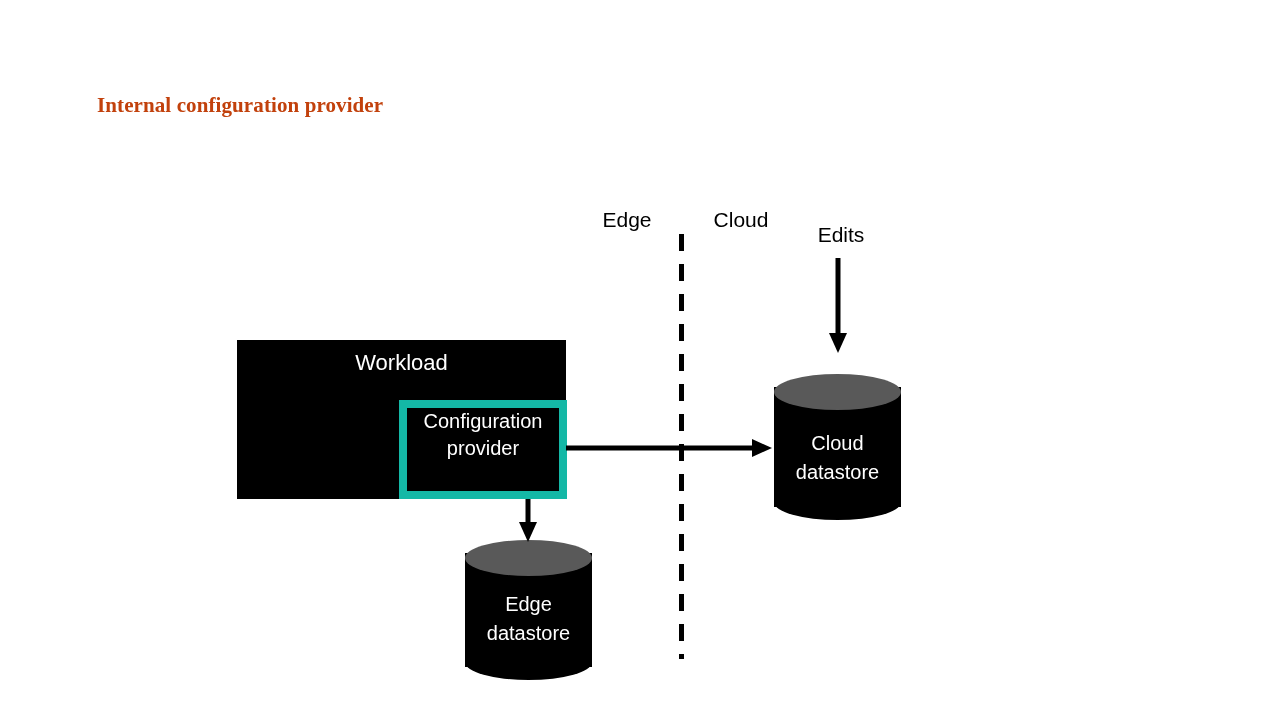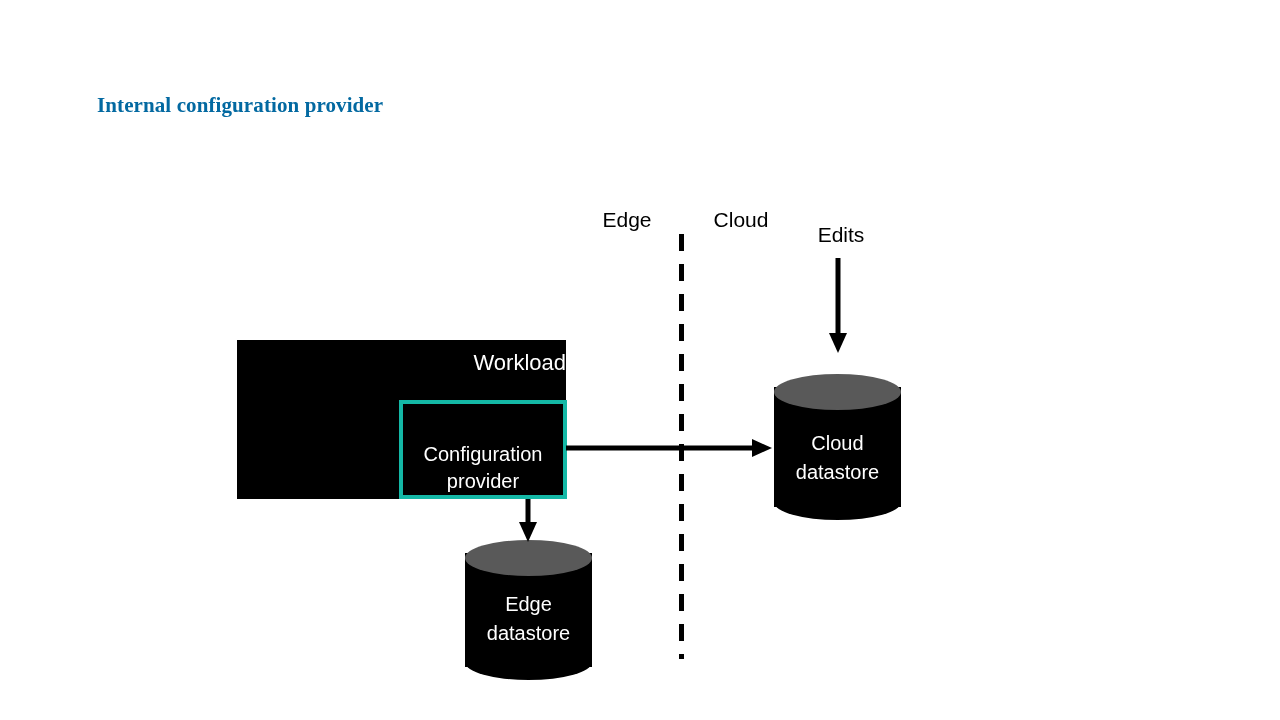--- a/index.html
+++ b/index.html
@@ -17,21 +17,21 @@
   }
 
   
   .slide-title {
     position: absolute;
     left: 97px;
     top: 93px;
     font-family: "Liberation Serif", serif;
     font-weight: bold;
     font-size: 21px;
-    color: #0369a1;
+    color: #c2410c;
     letter-spacing: 0.1px;
     white-space: nowrap;
   }
 
   
   .zone-label {
     position: absolute;
     font-family: "Liberation Sans", sans-serif;
     font-size: 21px;
     color: #000000;
@@ -66,39 +66,39 @@
     top: 340px;
     width: 329px;
     height: 159px;
     background: #000000;
   }
   .workload-label {
     position: absolute;
     left: 0;
     top: 8px;
     width: 329px;
-    text-align: right;
+    text-align: center;
     color: #ffffff;
     font-family: "Liberation Sans", sans-serif;
     font-size: 22px;
     line-height: 30px;
   }
 
   
   .cfg-box {
     position: absolute;
     left: 399px;
     top: 400px;
     width: 168px;
     height: 99px;
     background: #000000;
-    border: 4px solid #14b8a6;
+    border: 8px solid #14b8a6;
     box-sizing: border-box;
     display: flex;
-    align-items: flex-end;
+    align-items: flex-start;
     justify-content: center;
   }
   .cfg-label {
     color: #ffffff;
     font-family: "Liberation Sans", sans-serif;
     font-size: 20px;
     line-height: 27px;
     text-align: center;
     white-space: pre-line;
   }

